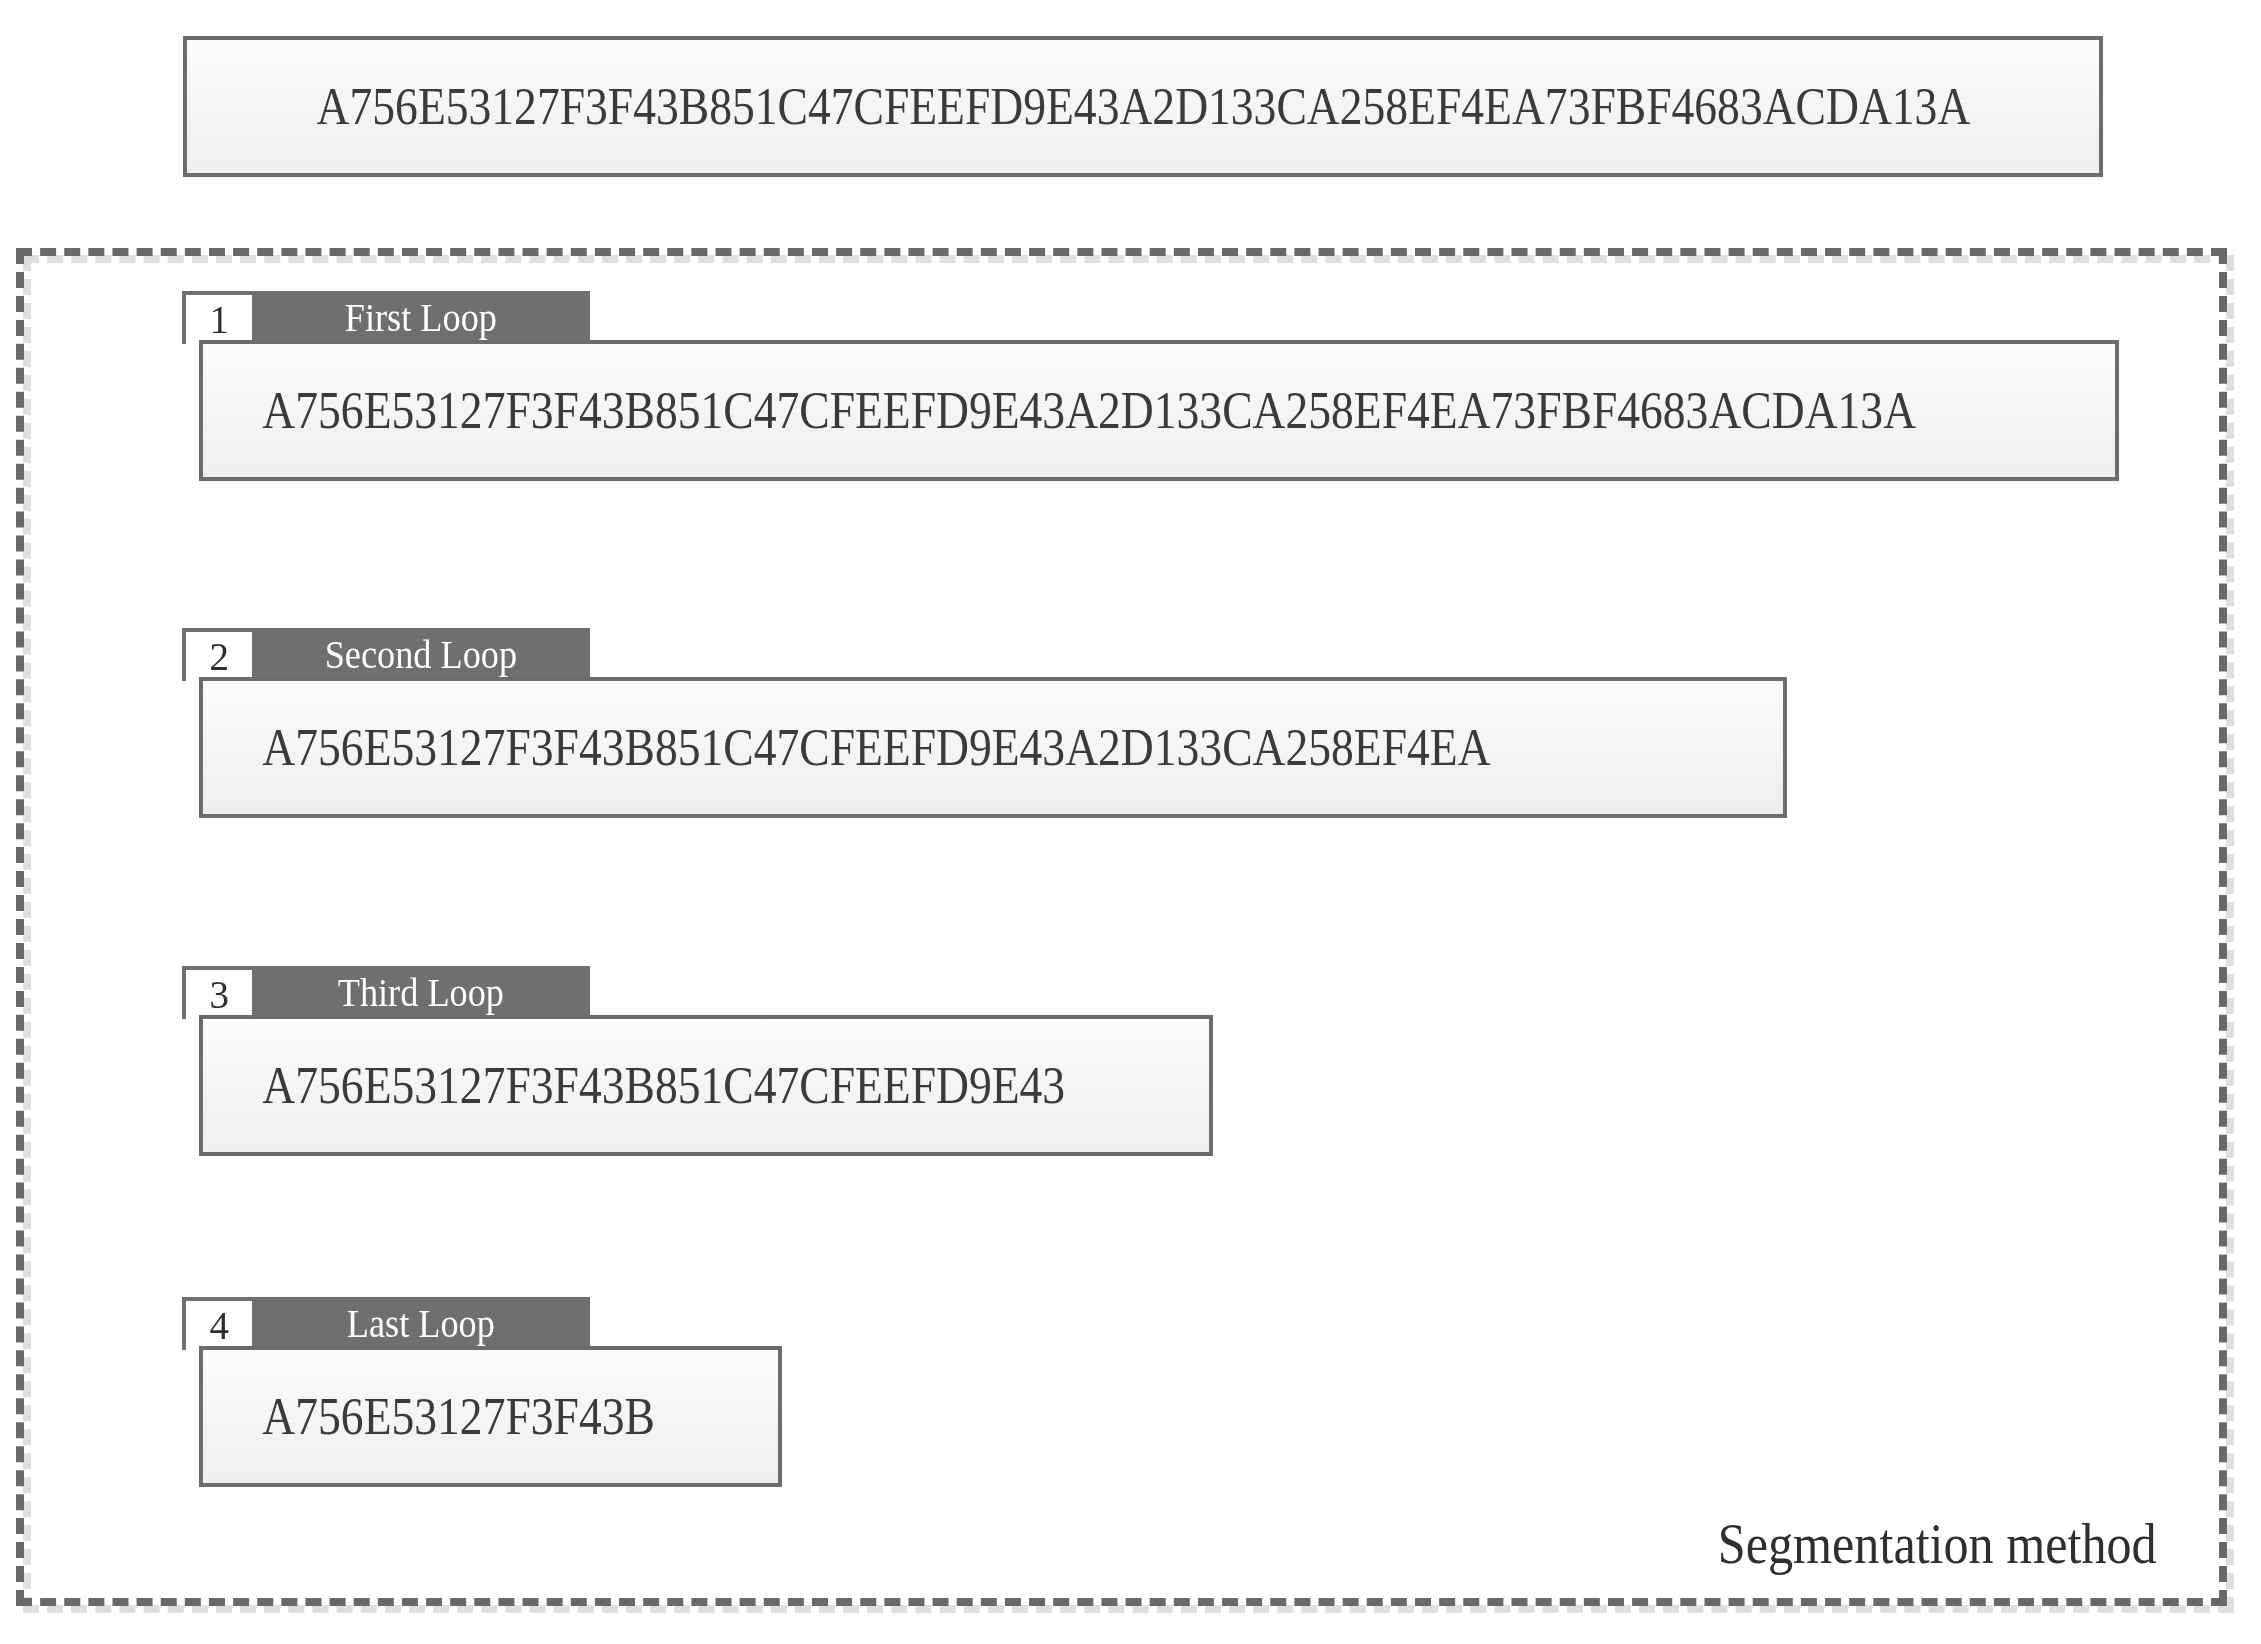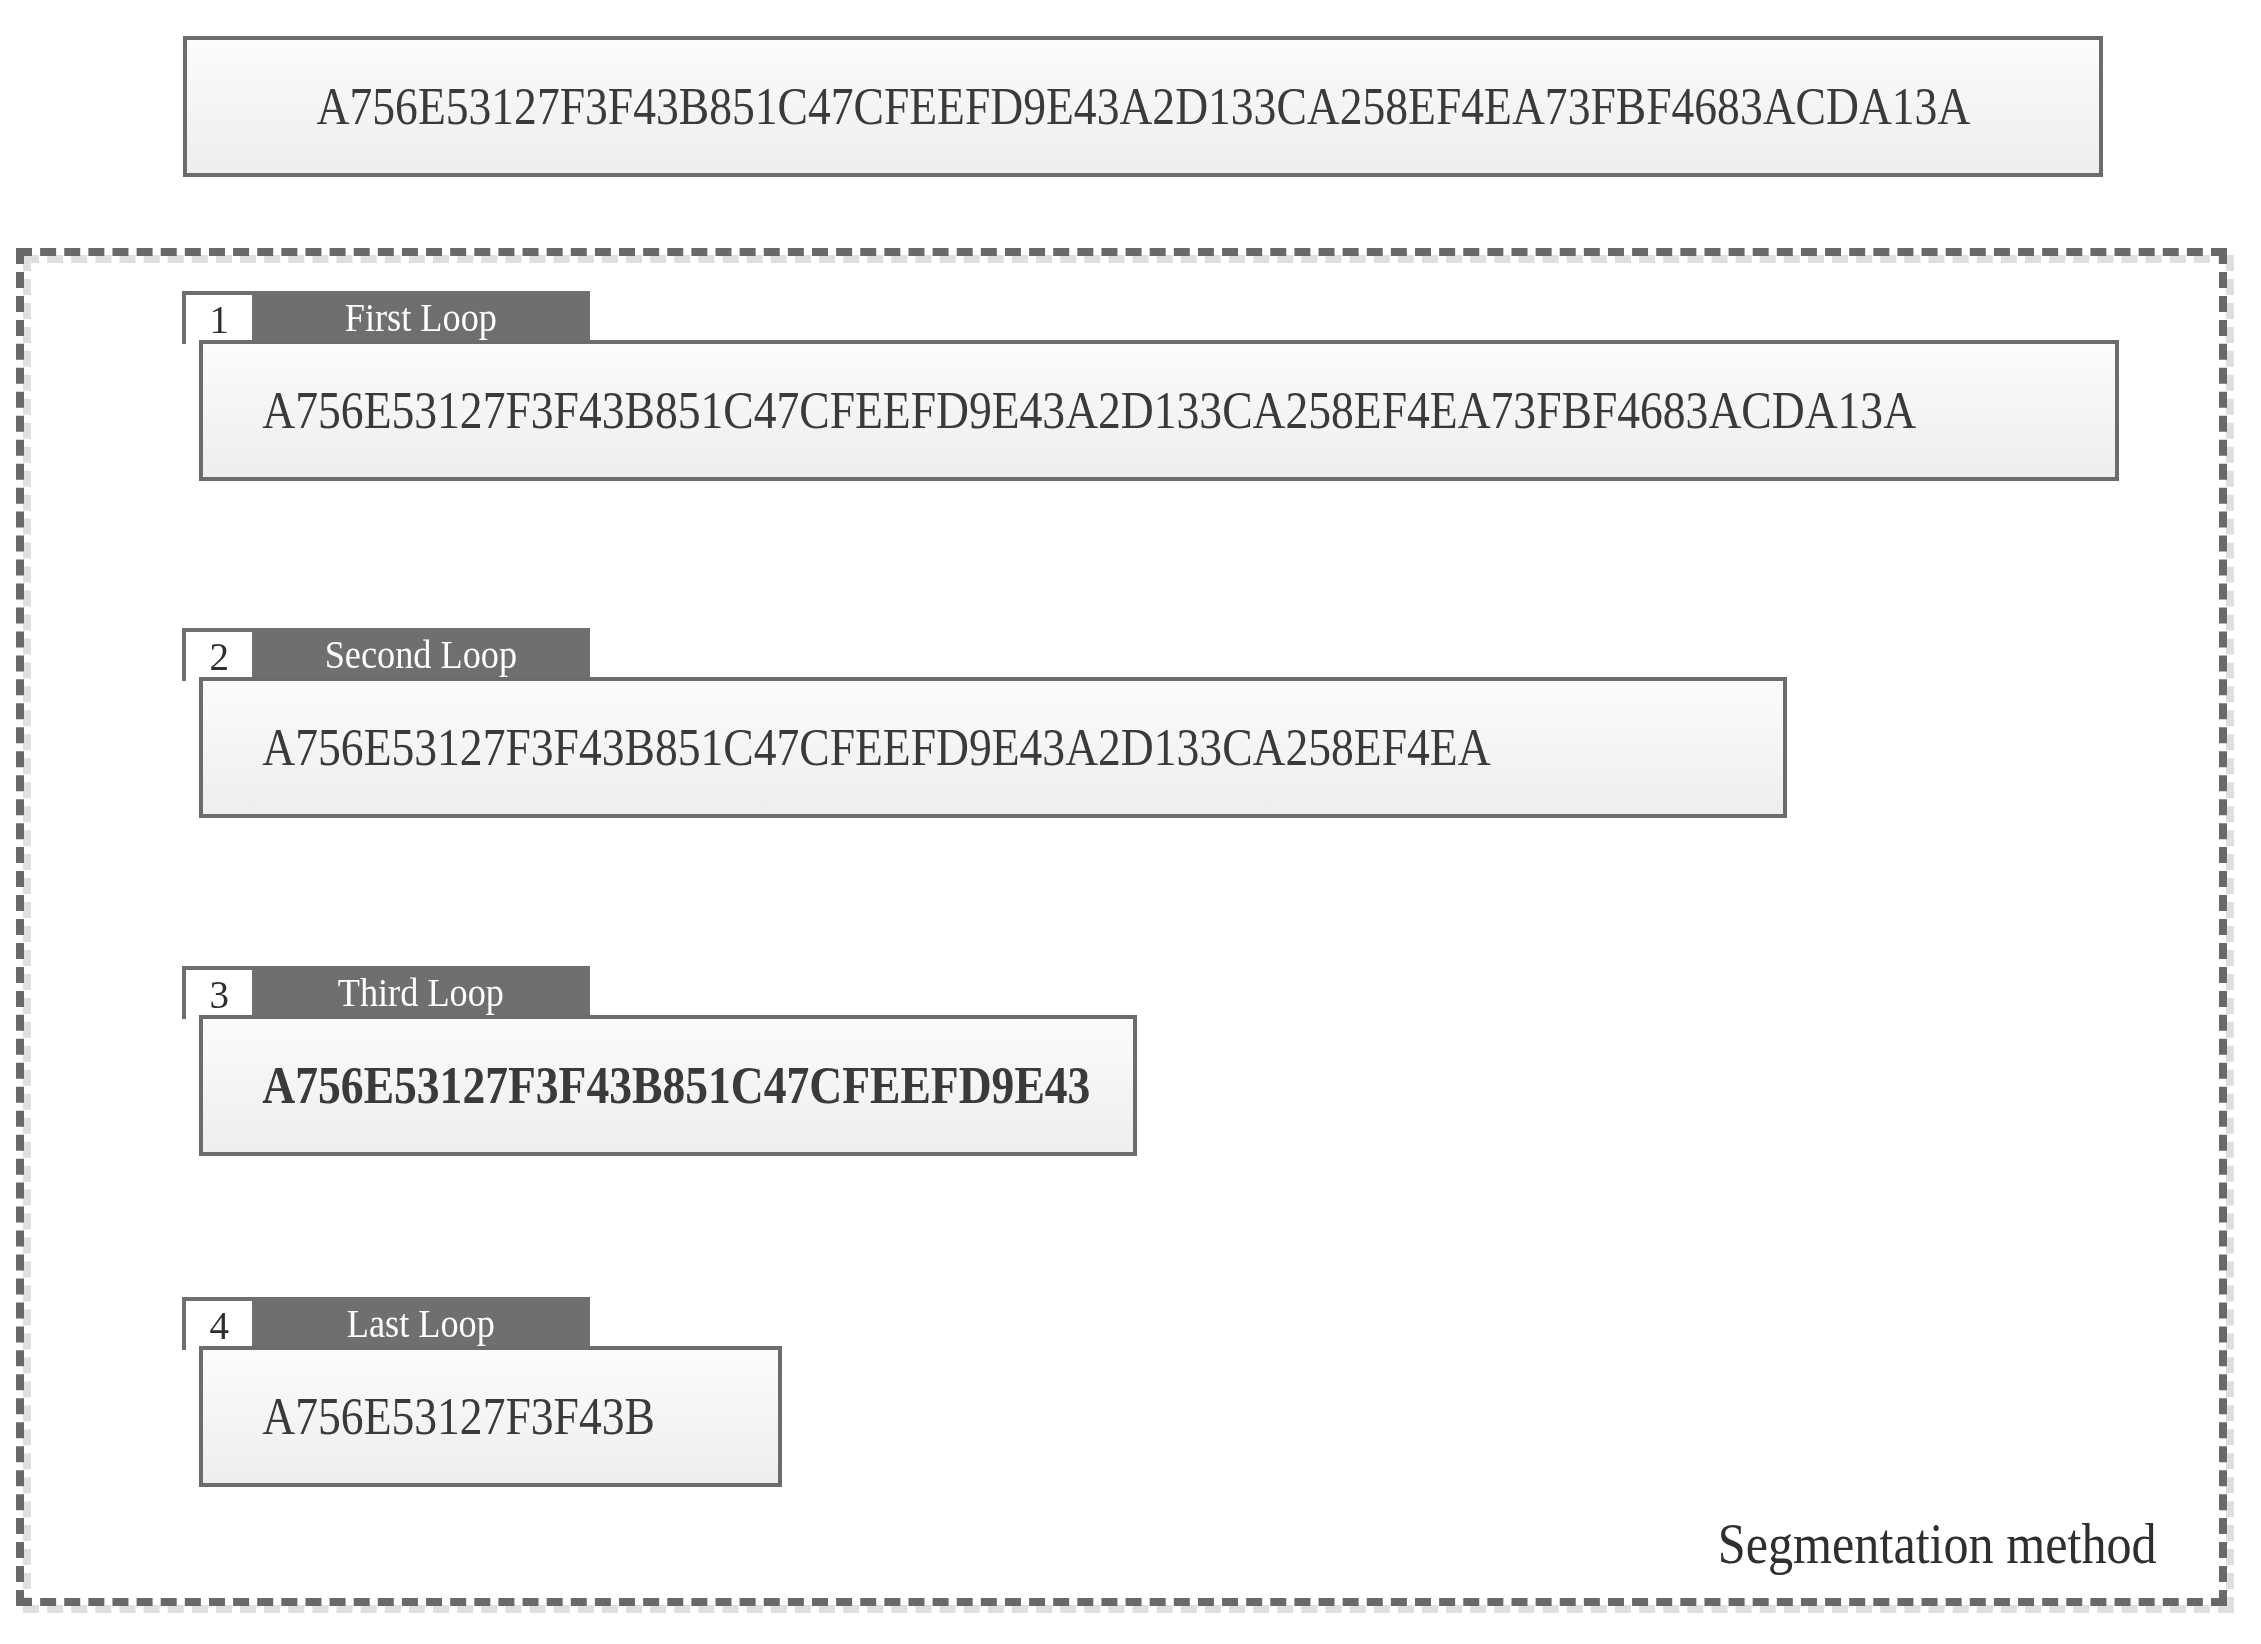--- a/index.html
+++ b/index.html
@@ -131,21 +131,21 @@
   #loop-group-1 .loop-body { width: 1920px; }
 
   
   #loop-group-2 { left: 166px; top: 380px; }
   #loop-group-2 .loop-header { width: 408px; }
   #loop-group-2 .loop-body { width: 1588px; }
 
   
   #loop-group-3 { left: 166px; top: 718px; }
   #loop-group-3 .loop-header { width: 408px; }
-  #loop-group-3 .loop-body { width: 938px; font-weight: bold; }
+  #loop-group-3 .loop-body { width: 1014px; }
 
   
   #loop-group-4 { left: 166px; top: 1049px; }
   #loop-group-4 .loop-header { width: 408px; }
   #loop-group-4 .loop-body { width: 583px; }
 
   
   #segmentation-caption {
     position: absolute;
     right: 70px;

